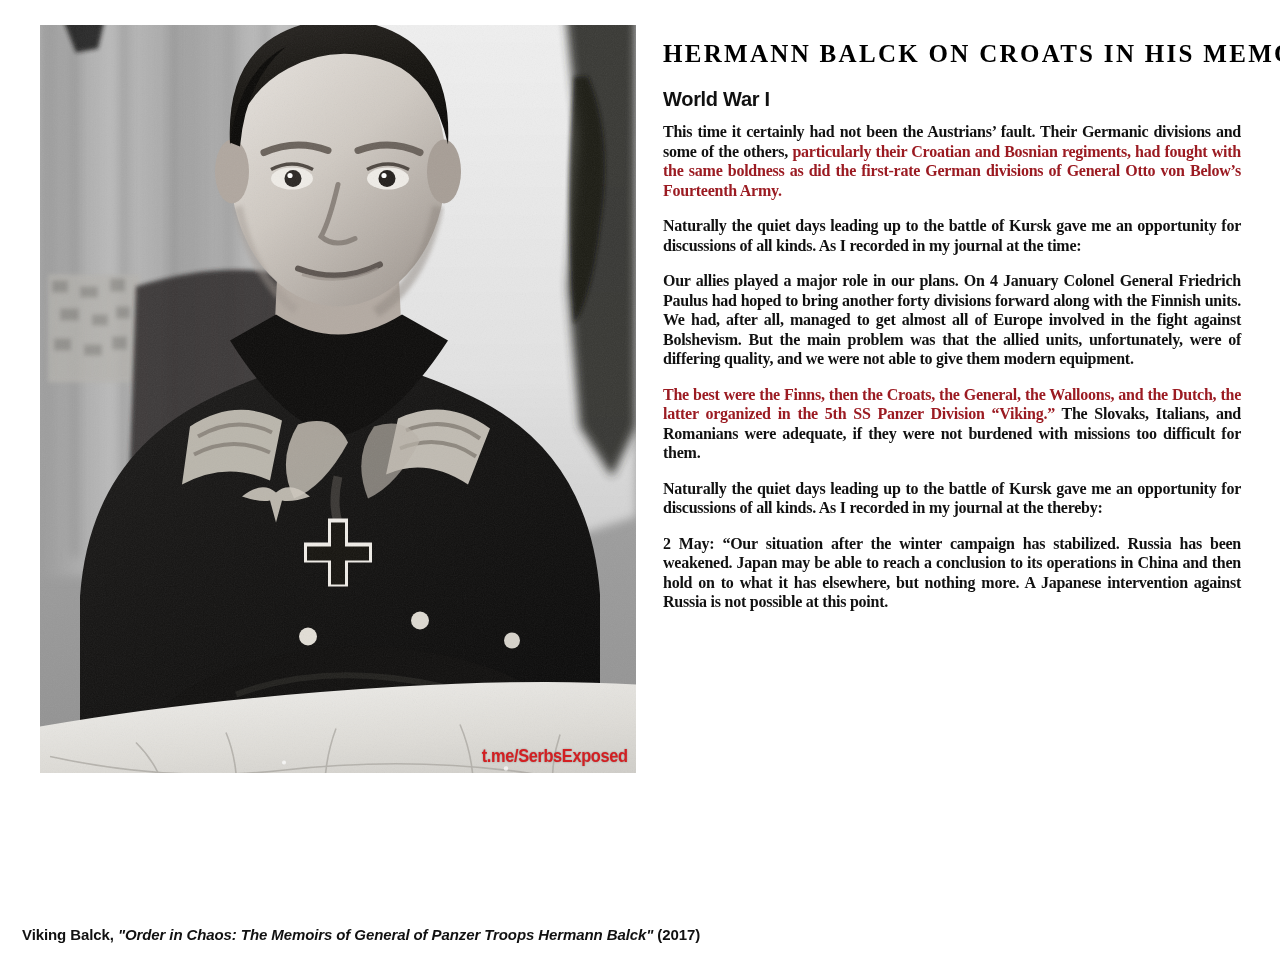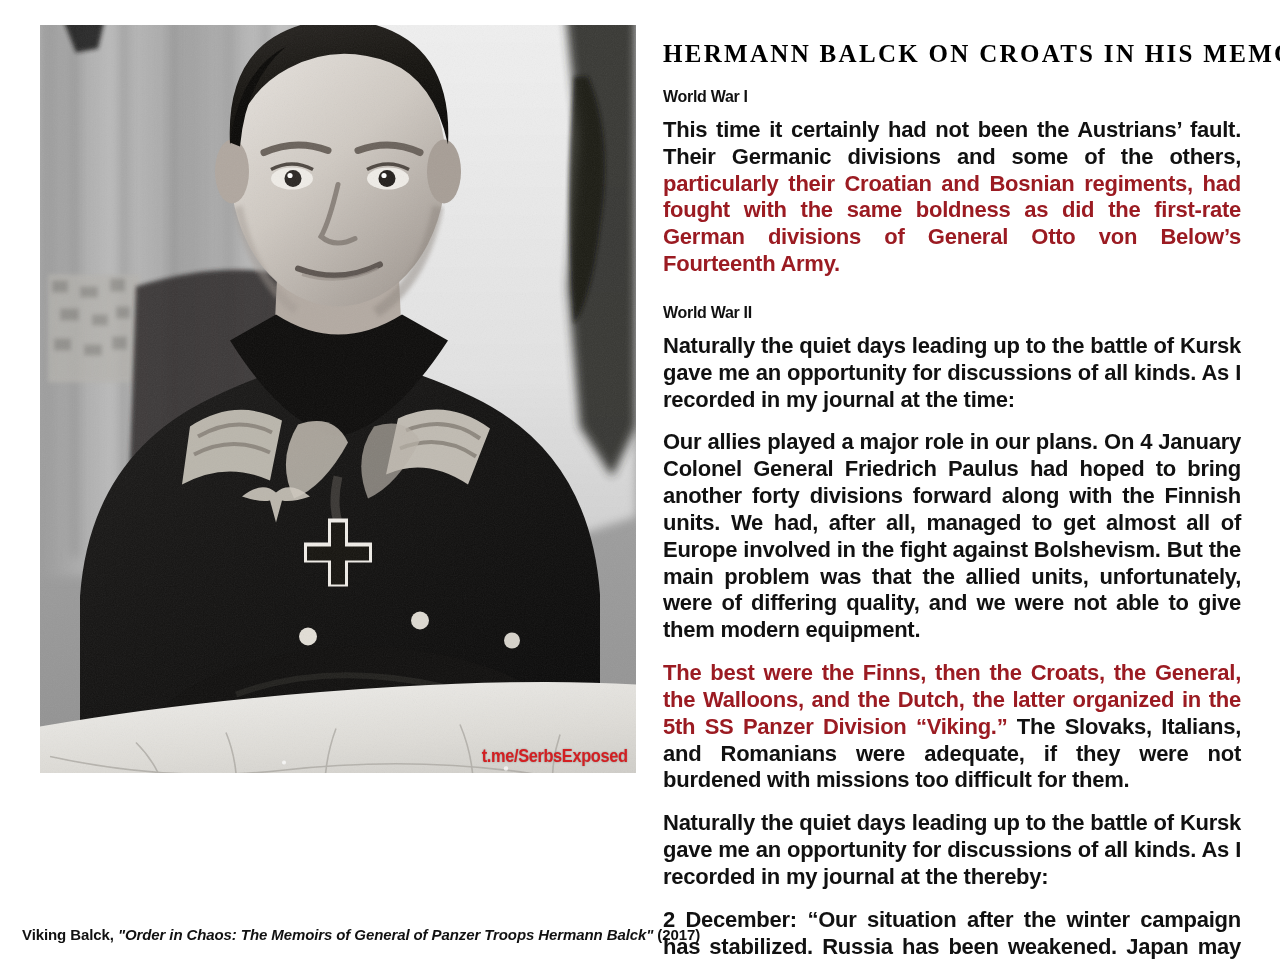--- a/index.html
+++ b/index.html
@@ -72,37 +72,38 @@
     font-family: "Liberation Serif", "DejaVu Serif", serif;
     font-weight: bold;
     font-size: 25px;
     letter-spacing: 2.3px;
     color: #000000;
     text-align: center;
     margin: 0 0 20px 0;
     white-space: nowrap;
   }
   .sec-head {
-    font-size: 16px;
+    font-size: 20px;
     font-weight: bold;
     color: #111111;
     margin: 0 0 11px 0;
     letter-spacing: -0.3px;
   }
   .sec-head.second { margin-top: 26px; }
   p.body {
-    font-size: 22px;
+    font-size: 16px;
     font-weight: bold;
     line-height: 1.22;
     text-align: justify;
     color: #111111;
     margin: 0 0 16px 0;
     letter-spacing: -0.25px;
     -webkit-hyphens: none;
     hyphens: none;
+    font-family: Liberation Serif, serif;
   }
   p.body:last-child { margin-bottom: 0; }
   .red { color: #9B1B22; }
   .blk { color: #111111; }
 </style>
 </head>
 <body>
 
 <div class="page">
 
@@ -298,37 +299,36 @@
   <div class="col">
 
     <h1 class="doc-title">HERMANN BALCK ON CROATS IN HIS MEMOIRS</h1>
 
     <h2 class="sec-head">World War I</h2>
 
     <p class="body">
       <span class="blk">This time it certainly had not been the Austrians’ fault. Their Germanic divisions and some of the others, </span><span class="red">particularly their Croatian and Bosnian regiments, had fought with the same boldness as did the first-rate German divisions of General Otto von Below’s Fourteenth Army.</span>
     </p>
 
-    <h2 class="sec-head second">World War II</h2>
 
     <p class="body">
       <span class="blk">Naturally the quiet days leading up to the battle of Kursk gave me an opportunity for discussions of all kinds. As I recorded in my journal at the time:</span>
     </p>
 
     <p class="body">
       <span class="blk">Our allies played a major role in our plans. On 4 January Colonel General Friedrich Paulus had hoped to bring another forty divisions forward along with the Finnish units. We had, after all, managed to get almost all of Europe involved in the fight against Bolshevism. But the main problem was that the allied units, unfortunately, were of differing quality, and we were not able to give them modern equipment.</span>
     </p>
 
     <p class="body">
       <span class="red">The best were the Finns, then the Croats, the General, the Walloons, and the Dutch, the latter organized in the 5th SS Panzer Division “Viking.” </span><span class="blk">The Slovaks, Italians, and Romanians were adequate, if they were not burdened with missions too difficult for them.</span>
     </p>
 
     <p class="body">
       <span class="blk">Naturally the quiet days leading up to the battle of Kursk gave me an opportunity for discussions of all kinds. As I recorded in my journal at the thereby:</span>
     </p>
 
     <p class="body">
-      <span class="blk">2 December: “Our situation after the winter campaign has stabilized. Russia has been weakened. Japan may be able to reach a conclusion to its operations in China and then hold on to what it has elsewhere, but nothing more. A Japanese intervention against Russia is not possible at this point.</span>
+      <span class="blk">2 May: “Our situation after the winter campaign has stabilized. Russia has been weakened. Japan may be able to reach a conclusion to its operations in China and then hold on to what it has elsewhere, but nothing more. A Japanese intervention against Russia is not possible at this point.</span>
     </p>
 
 
   </div>
 </div>
 
 </body></html>

